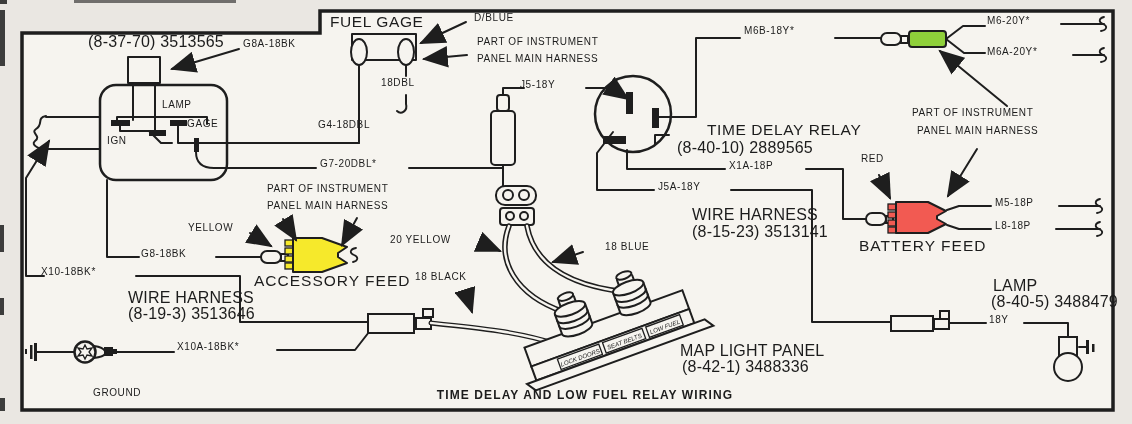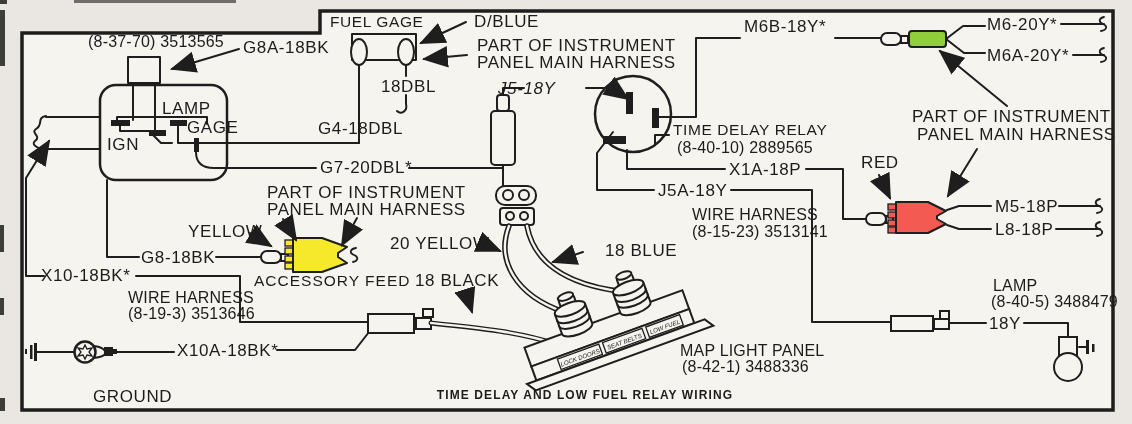--- a/index.html
+++ b/index.html
@@ -4,21 +4,21 @@
 <style>
   html,body{margin:0;padding:0;background:#d8d5d0;}
   .stage{
     position:relative;width:1132px;height:424px;overflow:hidden;
     background:#eae7e2;
     font-family:"Liberation Sans",sans-serif;color:#1c1c1c;
   }
   .stage svg{position:absolute;left:0;top:0;}
   .lbl{
     position:absolute;white-space:nowrap;line-height:1;
-    font-size:17px;letter-spacing:.6px;color:#1c1c1c;
+    font-size:10px;letter-spacing:.6px;color:#1c1c1c;
   }
   .big{font-size:15.5px;}
   .it{letter-spacing:.2px;font-size:16px;}
   .feed{font-size:15.5px;letter-spacing:1px;}
   .title{
     position:absolute;font-weight:bold;font-size:12px;letter-spacing:1.1px;
     text-align:center;white-space:nowrap;
   }
   
   .ln{stroke:#1e1e1e;stroke-width:2;fill:none;stroke-linecap:round;stroke-linejoin:round;}
@@ -277,34 +277,35 @@
 <div class="lbl" style="left:41px;top:267px;">X10-18BK*</div>
 <div class="lbl it" style="left:128px;top:290px;">WIRE HARNESS</div>
 <div class="lbl it" style="left:128px;top:306px;">(8-19-3) 3513646</div>
 <div class="lbl" style="left:177px;top:342px;">X10A-18BK*</div>
 <div class="lbl" style="left:93px;top:388px;">GROUND</div>
 
 <div class="lbl" style="left:390px;top:235px;">20 YELLOW</div>
 <div class="lbl" style="left:584px;top:242px;margin-left:21px;">18 BLUE</div>
 <div class="lbl" style="left:415px;top:272px;">18 BLACK</div>
 
-<div class="lbl" style="left:498px;top:80px;font-style:italic;">J5-18Y</div>
-<div class="lbl big" style="left:673px;top:122px;">TIME DELAY RELAY</div>
+<div class="lbl" style="left:520px;top:80px;">J5-18Y</div>
+<div class="lbl big" style="left:707px;top:122px;">TIME DELAY RELAY</div>
 <div class="lbl it" style="left:677px;top:140px;">(8-40-10) 2889565</div>
 
-<div class="lbl" style="left:744px;top:18px;">M6B-18Y*</div>
+<div class="lbl" style="left:744px;top:26px;">M6B-18Y*</div>
 <div class="lbl" style="left:987px;top:16px;">M6-20Y*</div>
 <div class="lbl" style="left:987px;top:47px;">M6A-20Y*</div>
 <div class="lbl" style="left:912px;top:108px;">PART OF INSTRUMENT</div>
 <div class="lbl" style="left:917px;top:126px;">PANEL MAIN HARNESS</div>
 
 <div class="lbl" style="left:729px;top:161px;">X1A-18P</div>
 <div class="lbl" style="left:861px;top:154px;">RED</div>
 <div class="lbl" style="left:995px;top:198px;">M5-18P</div>
 <div class="lbl" style="left:995px;top:221px;">L8-18P</div>
+<div class="lbl feed" style="left:859px;top:238px;">BATTERY FEED</div>
 
 <div class="lbl" style="left:658px;top:182px;">J5A-18Y</div>
 <div class="lbl it" style="left:692px;top:207px;">WIRE HARNESS</div>
 <div class="lbl it" style="left:692px;top:224px;">(8-15-23) 3513141</div>
 
 <div class="lbl it" style="left:680px;top:343px;">MAP LIGHT PANEL</div>
 <div class="lbl it" style="left:682px;top:359px;">(8-42-1) 3488336</div>
 
 <div class="lbl it" style="left:993px;top:278px;">LAMP</div>
 <div class="lbl it" style="left:991px;top:294px;">(8-40-5) 3488479</div>

